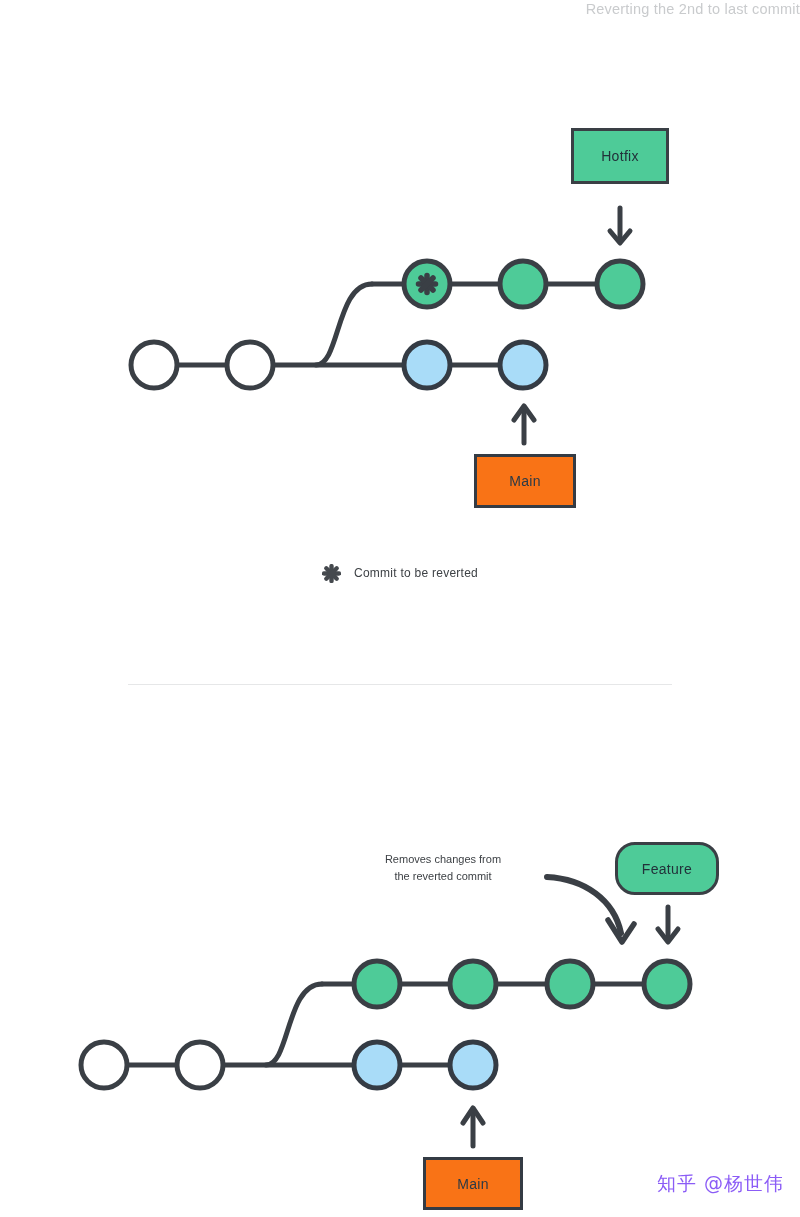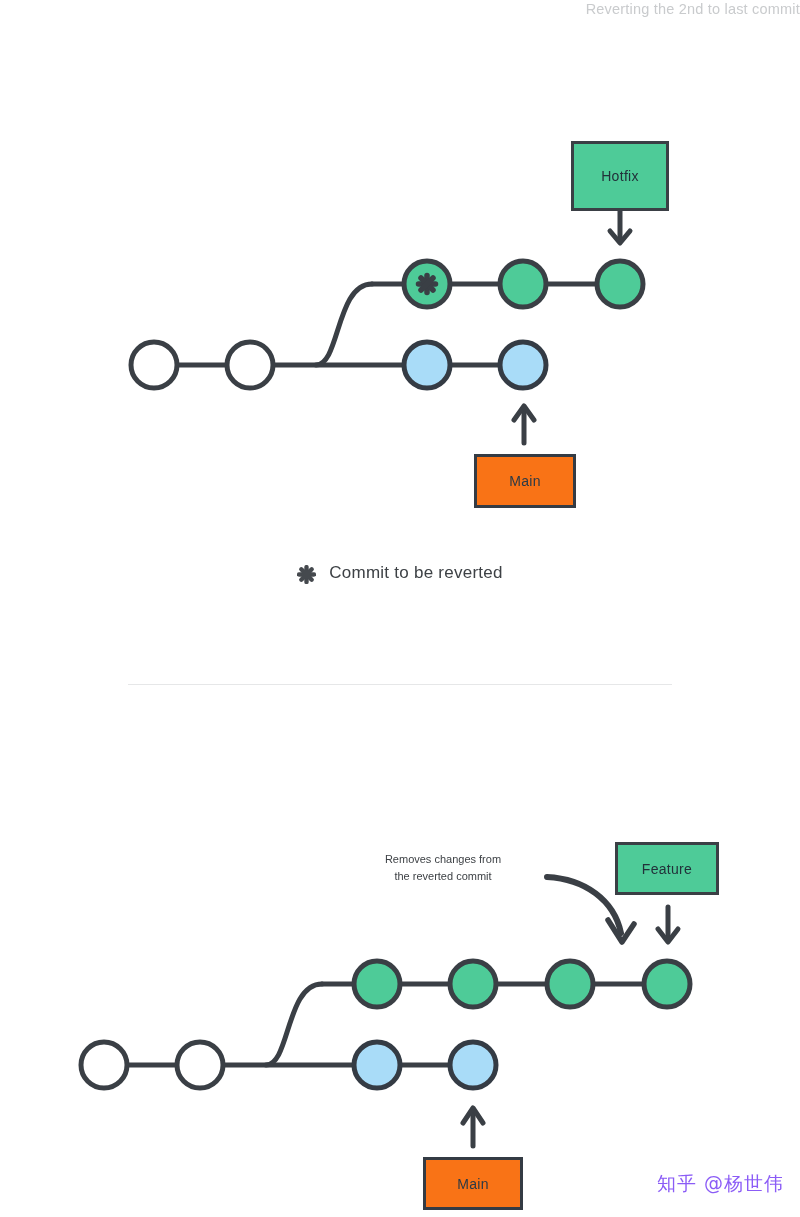--- a/index.html
+++ b/index.html
@@ -46,21 +46,21 @@
     align-items: center;
     gap: 13px;
   }
   .legend-glyph {
     font-size: 19px;
     line-height: 1;
     color: #45494e;
     transform: translateY(1px);
   }
   .legend-text {
-    font-size: 17px;
+    font-size: 12px;
     letter-spacing: .25px;
     color: #3d4145;
     text-align: center;
   }
 
   .divider {
     left: 128px;
     top: 684px;
     width: 544px;
     height: 1px;
@@ -93,22 +93,22 @@
     border: 3px solid #3a3f45;
     display: flex;
     align-items: center;
     justify-content: center;
     font-size: 14px;
     letter-spacing: .3px;
   }
   .label-box.green { background: #4ECB98; color: #22313a; }
   .label-box.blue  { background: #f97316; color: #2c3a46; border-color: #343b44; }
 
-  #hotfix-box  { left: 571px; top: 141px; width: 98px;  height: 70px; }
-  #feature-box { left: 615px; top: 842px; width: 104px; height: 53px; }
+  #hotfix-box  { left: 571px; top: 128px; width: 98px;  height: 56px; }
+  #feature-box { left: 615px; top: 842px; width: 104px; height: 53px; border-radius: 20px; }
   #main-box-1  { left: 474px; top: 454px; width: 102px; height: 54px; }
   #main-box-2  { left: 423px; top: 1157px; width: 100px; height: 53px; }
 
   svg { display: block; }
   .graph { position: absolute; left: 0; top: 0; overflow: visible; }
 </style>
 </head>
 <body>
 
 <div class="page">

